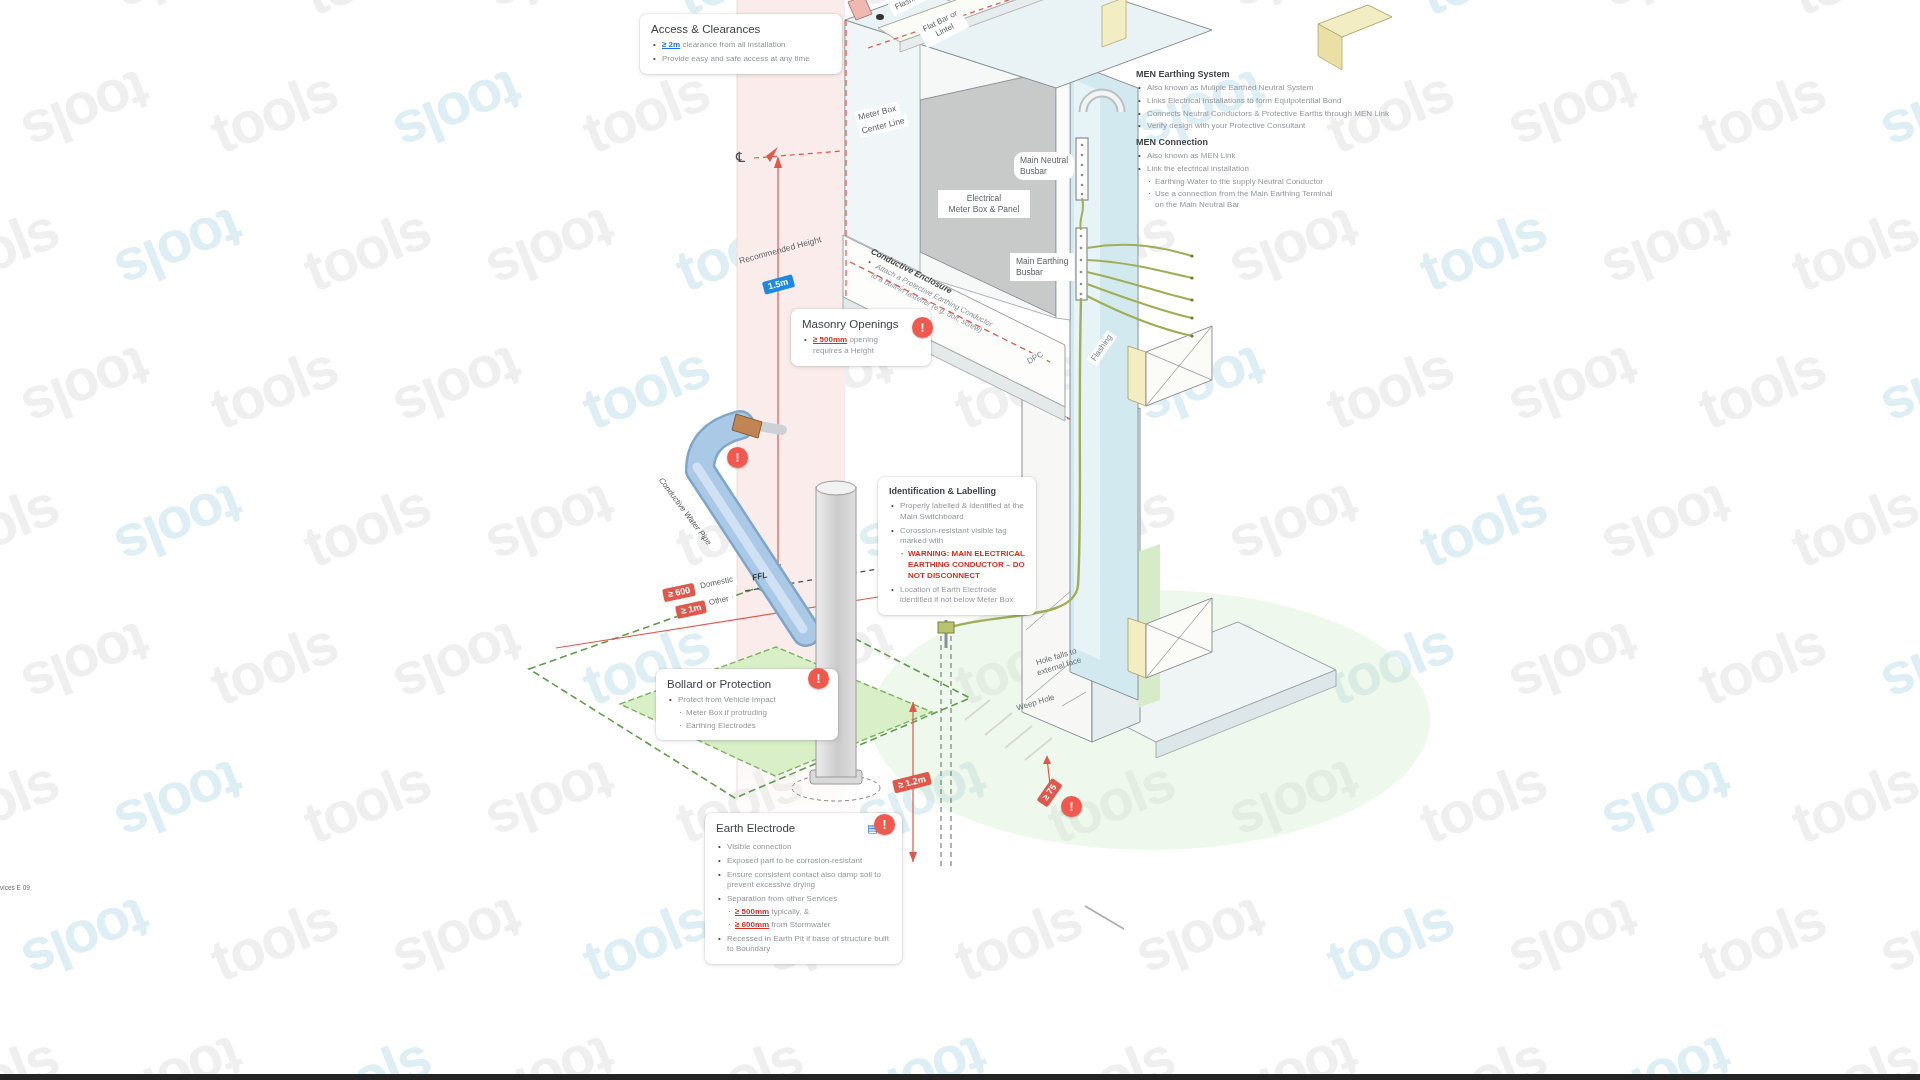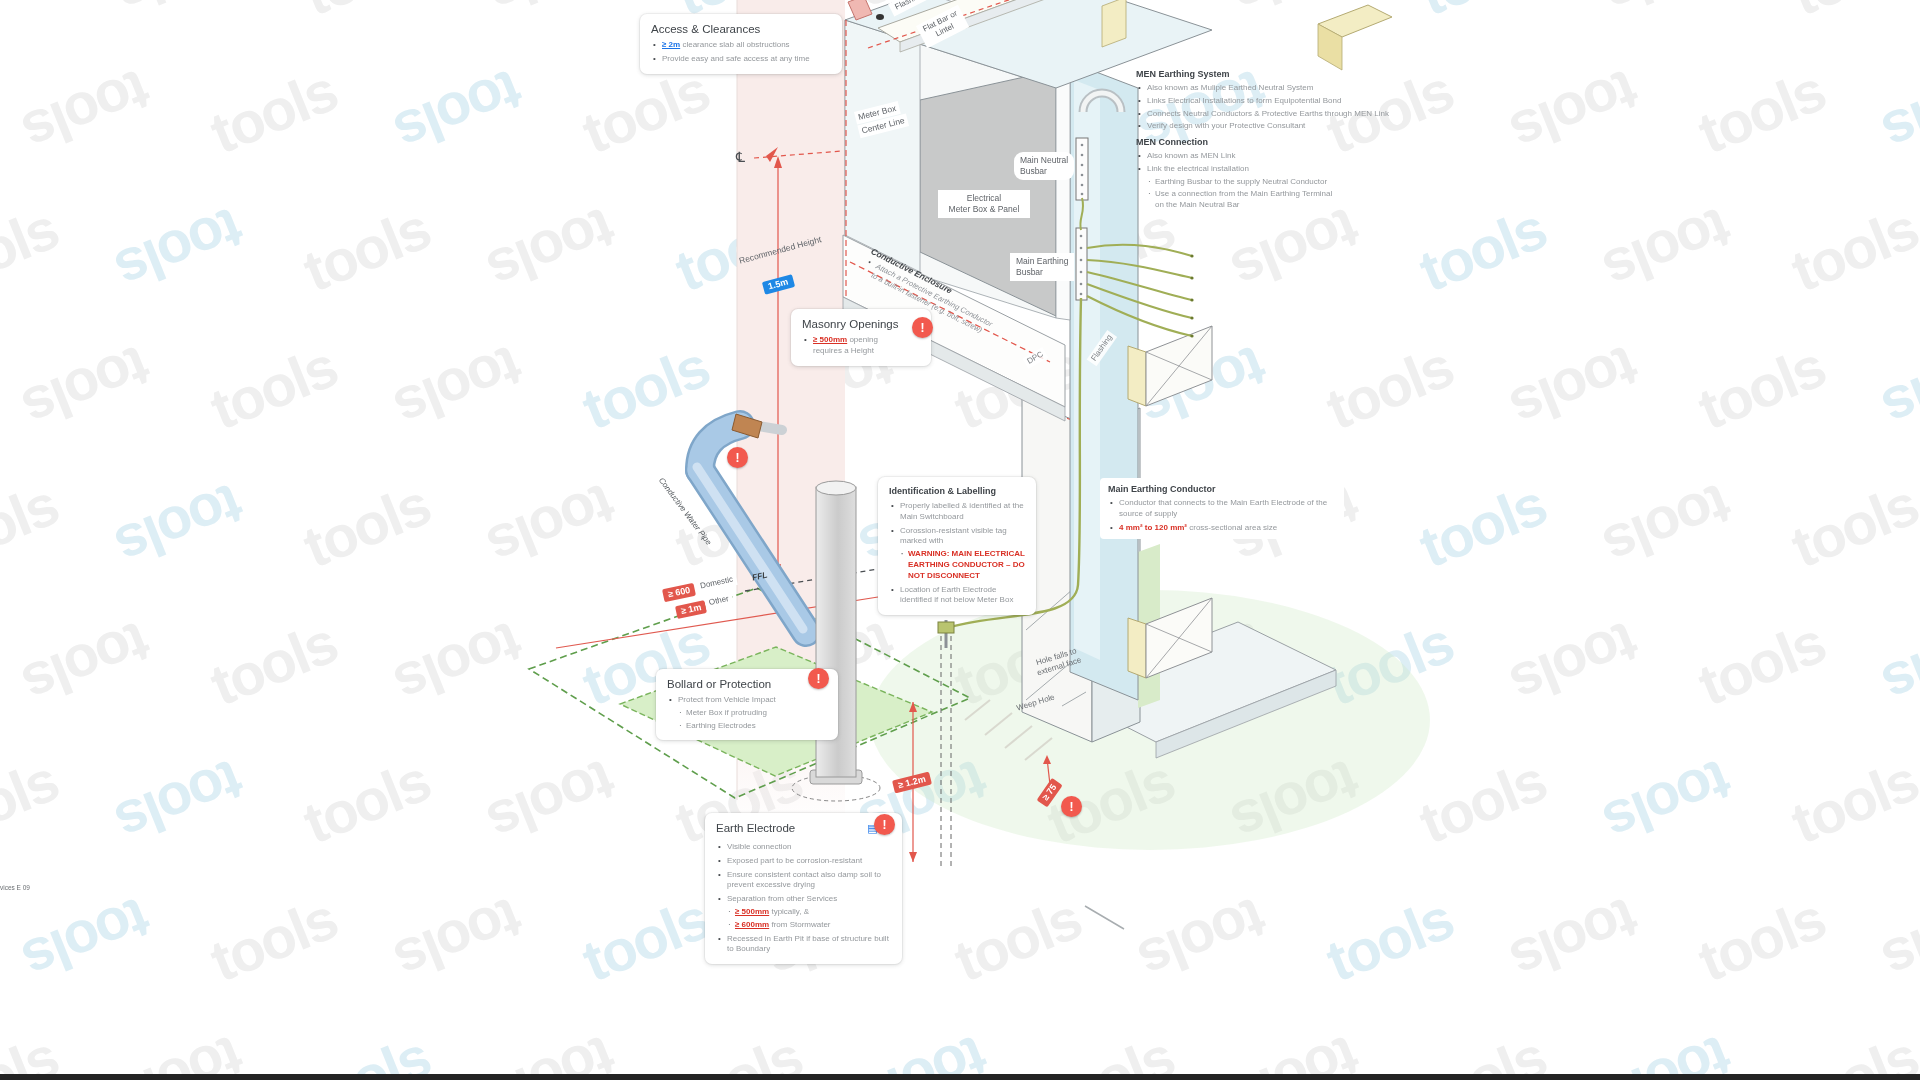--- a/index.html
+++ b/index.html
@@ -365,62 +365,57 @@
   <div class="lab noBg" style="left:1020px;top:652px;width:76px;transform:rotate(-17deg);font-size:8px;color:#6a6e72;text-align:center;">
     <span>Hole falls to</span><br><span>external face</span>
   </div>
   <div class="lab noBg" style="left:1016px;top:698px;transform:rotate(-17deg);font-size:8px;color:#6a6e72;">Weep Hole</div>
 
   <div class="chip red" style="left:893px;top:776px;transform:rotate(-14deg);">≥ 1.2m</div>
   <div class="chip red" style="left:1036px;top:786px;transform:rotate(-55deg);">≥ 75</div>
 
   <div class="card" style="left:640px;top:14px;width:180px;">
     <div class="t">Access &amp; Clearances</div>
-    <div class="b"><span class="em-blue">≥ 2m</span><span> clearance slab all obstructions</span></div>
+    <div class="b"><span class="em-blue">≥ 2m</span><span> clearance from all installation</span></div>
     <div class="b">Provide easy and safe access at any time</div>
   </div>
 
   <div class="tb" style="left:1136px;top:69px;width:280px;">
     <div class="t">MEN Earthing System</div>
     <div class="b" style="margin-top:2px;">Also known as Muliple Earthed Neutral System</div>
     <div class="b" style="margin-top:2px;">Links Electrical Installations to form Equipotential Bond</div>
     <div class="b" style="margin-top:2px;">Connects Neutral Conductors &amp; Protective Earths through MEN Link</div>
     <div class="b" style="margin-top:2px;">Verify design with your Protective Consultant</div>
   </div>
 
   <div class="tb" style="left:1136px;top:137px;width:280px;">
     <div class="t">MEN Connection</div>
     <div class="b" style="margin-top:2px;">Also known as MEN Link</div>
     <div class="b" style="margin-top:2px;">Link the electrical installation</div>
-    <div class="sb">Earthing Busbar to the supply Neutral Conductor</div>
+    <div class="sb">Earthing Water to the supply Neutral Conductor</div>
     <div class="sb">Use a connection from the Main Earthing Terminal</div>
     <div class="cont" style="padding-left:19px;">on the Main Neutral Bar</div>
   </div>
 
 
   <div class="card" style="left:791px;top:309px;width:118px;">
     <div class="t">Masonry Openings</div>
     <div class="b"><span class="em-red-u">≥ 500mm</span><span> opening</span></div>
     <div class="cont">requires a Height</div>
   </div>
 
 
   <div class="card" style="left:878px;top:477px;width:136px;">
     <div class="t" style="font-size:9px;font-weight:bold;">Identification &amp; Labelling</div>
     <div class="b">Properly labelled &amp; identified at the Main Switchboard</div>
     <div class="b">Corossion-resistant visible tag marked with</div>
     <div class="sb warn">WARNING: MAIN ELECTRICAL EARTHING CONDUCTOR – DO NOT DISCONNECT</div>
     <div class="b">Location of Earth Electrode identified if not below Meter Box</div>
   </div>
 
-  <div class="tb" style="left:1100px;top:478px;width:228px;background:#fff;border-radius:4px;padding:6px 8px;">
-    <div class="t">Main Earthing Conductor</div>
-    <div class="b">Conductor that connects to the Main Earth Electrode of the source of supply</div>
-    <div class="b"><span class="em-red">4 mm² to 120 mm²</span><span> cross-sectional area size</span></div>
-  </div>
 
   <div class="card" style="left:656px;top:669px;width:160px;">
     <div class="t">Bollard or Protection</div>
     <div class="b">Protect from Vehicle Impact</div>
     <div class="sb">Meter Box if protruding</div>
     <div class="sb">Earthing Electrodes</div>
   </div>
 
   <div class="card" style="left:705px;top:813px;width:175px;">
     <div class="titleRow">

